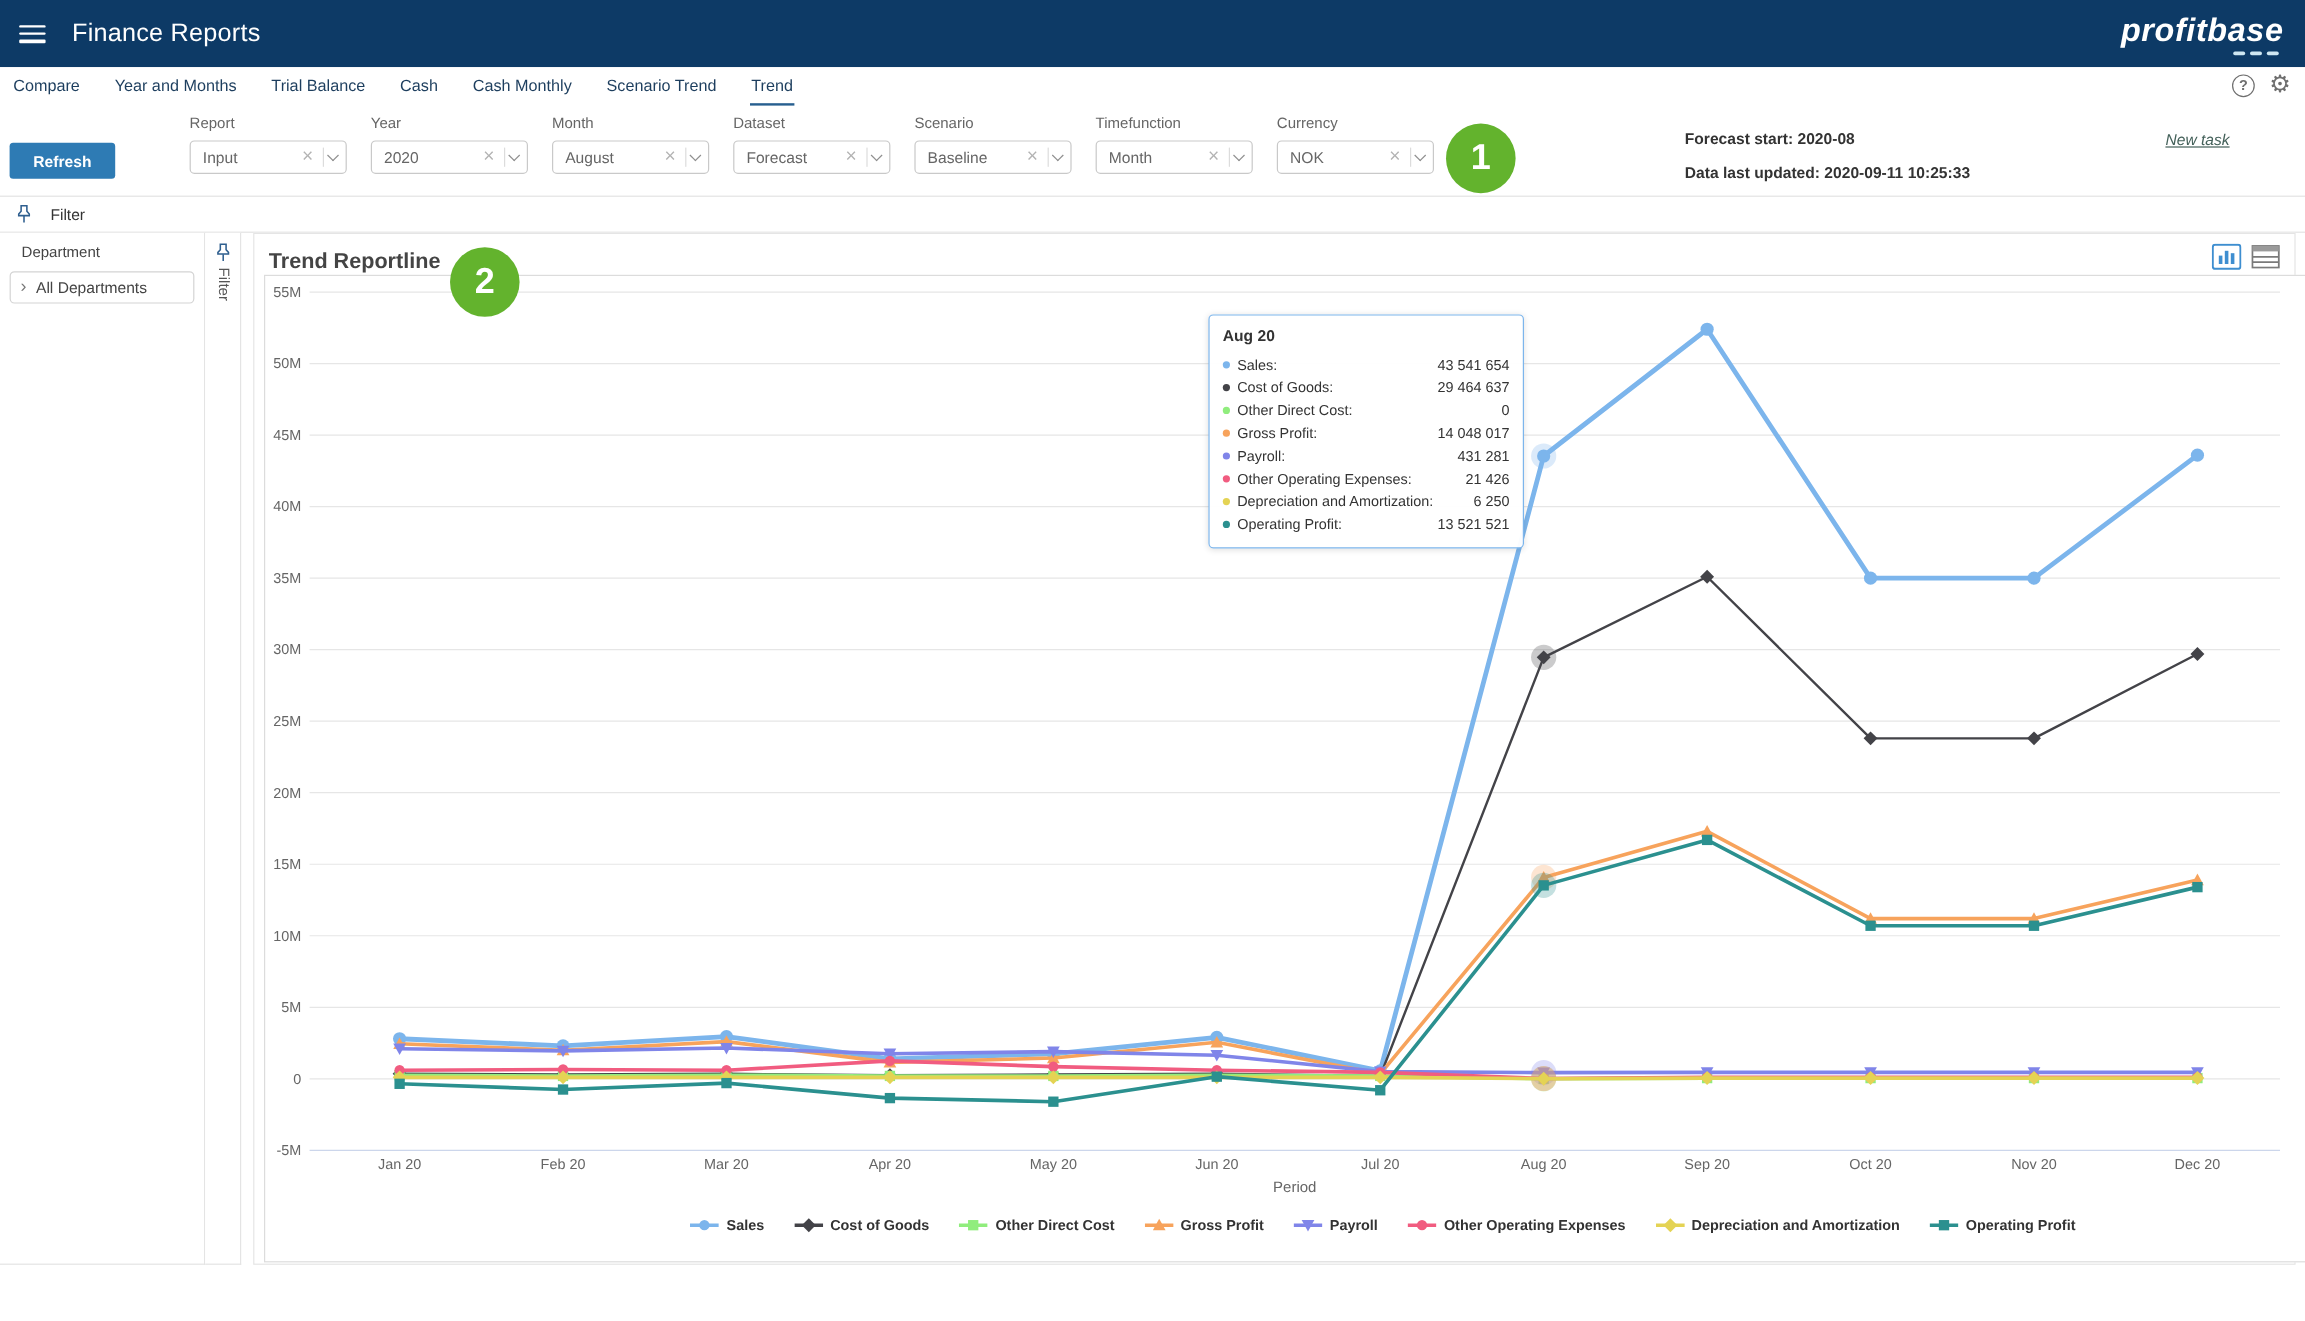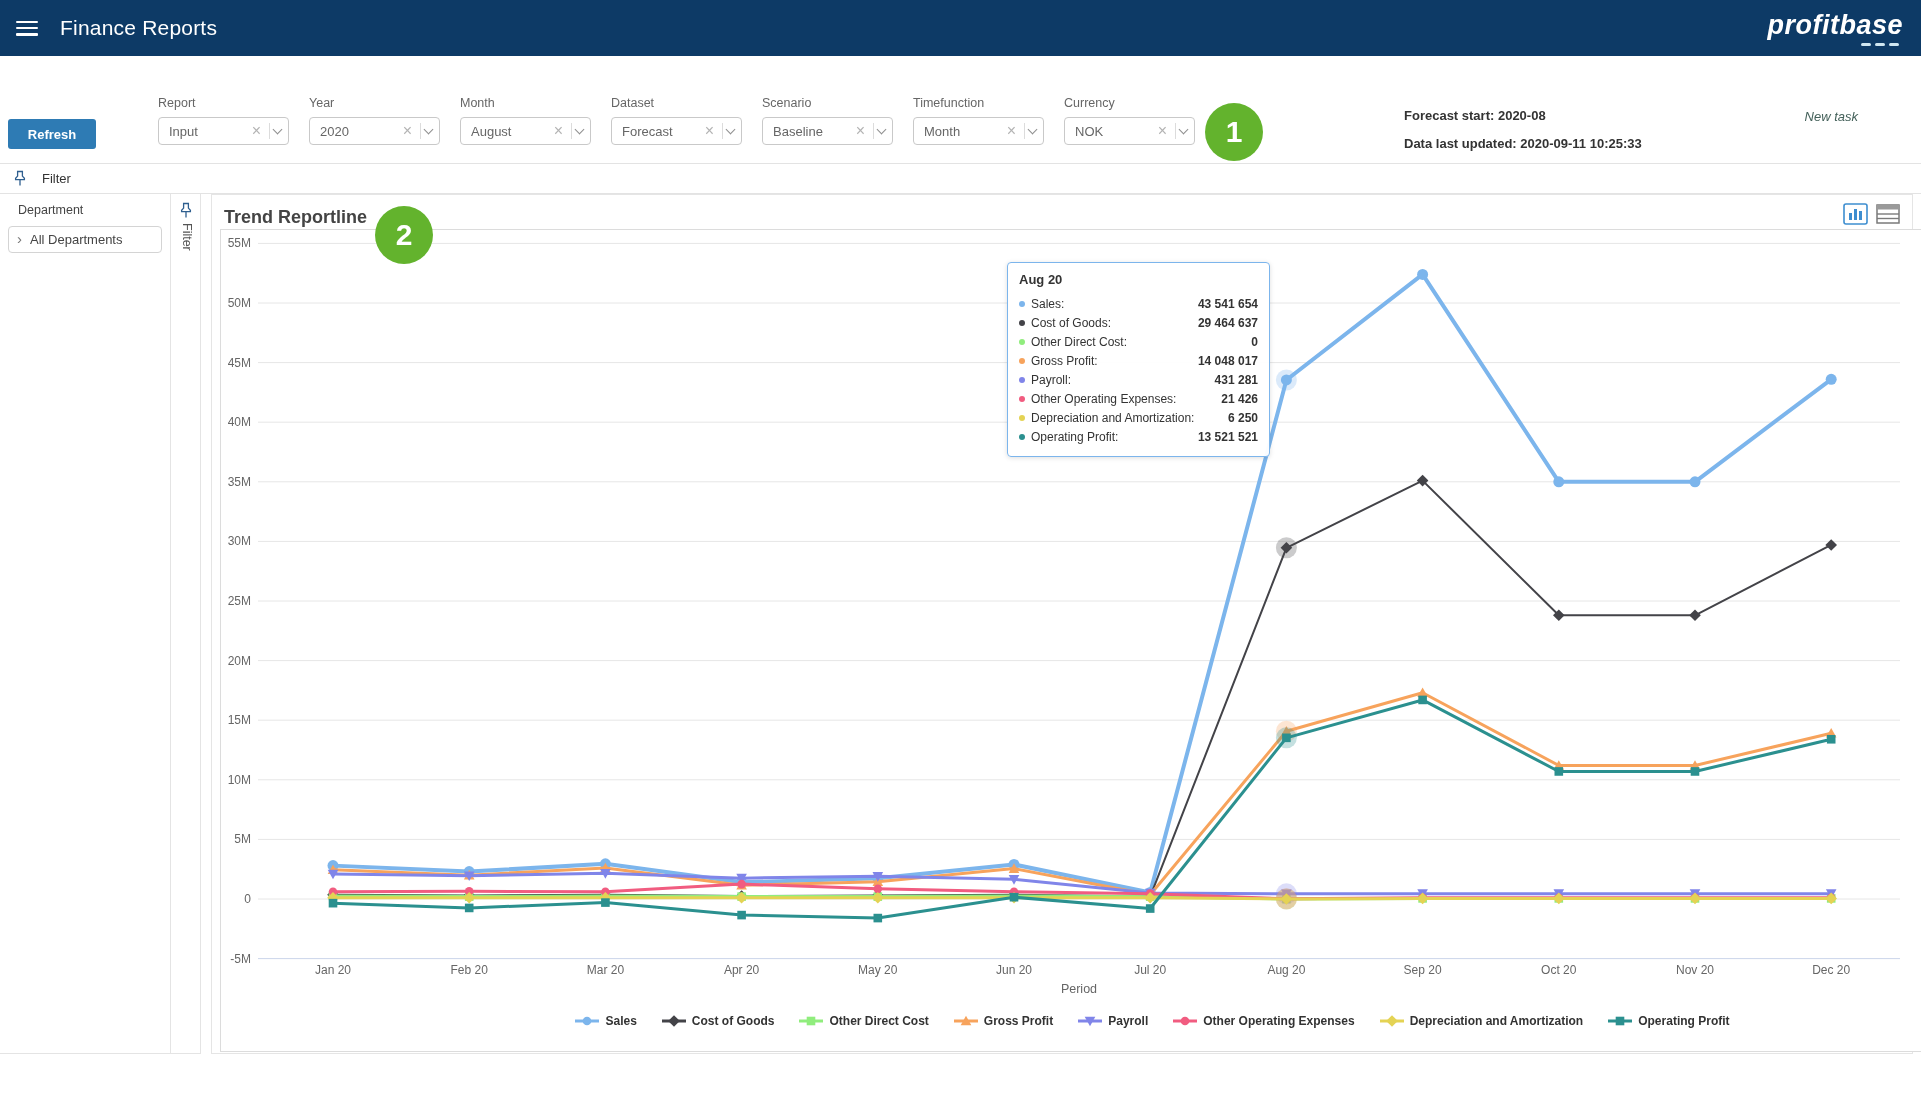--- a/index.html
+++ b/index.html
@@ -37,21 +37,21 @@
   .filterblock { width:131px; }
   .filterblock .flabel { font-size:12.5px; color:#666; margin-bottom:7px; }
   .combo { height:28px; border:1px solid #c9c9c9; border-radius:4px; background:#fff; display:flex; align-items:center; padding:0 7px 0 10px; cursor:pointer; }
   .combo .val { flex:1; font-size:13px; color:#666; white-space:nowrap; overflow:hidden; }
   .combo .clear { color:#b3b3b3; font-size:16px; line-height:16px; padding:0 4px; }
   .combo .sep { width:1px; height:16px; background:#dcdcdc; margin:0 4px; }
   .combo .cd { width:7px; height:7px; border-right:1.6px solid #8f8f8f; border-bottom:1.6px solid #8f8f8f; transform:rotate(45deg); margin-top:-3px; }
   .meta { position:absolute; left:1360px; top:20px; font-size:13px; font-weight:bold; color:#333; }
   .meta div { margin-bottom:13px;margin-left:44px; }
   .newtask { position:absolute; right:63px; top:21px; font-size:13px; font-style:italic; color:#44615a;
-             font-weight:500; cursor:pointer; }
+             text-decoration:underline; font-weight:500; cursor:pointer; }
   
   .filterrow { position:absolute; left:0; top:163px; width:1921px; height:31px; border-top:1px solid #e3e3e3;
                border-bottom:1px solid #e3e3e3; display:flex; align-items:center; background:#fff; cursor:pointer; }
   .filterrow svg { margin-left:12px; }
   .filterrow span { margin-left:14px; font-size:13px; color:#333; }
   
   .sidepanel { position:absolute; left:0; top:194px; width:171px; height:860px; border-right:1px solid #e4e4e4;
                border-bottom:1px solid #e4e4e4; background:#fff; }
   .side-title { font-size:12.5px; color:#444; margin:9px 0 0 18px; }
   .side-item { margin:9px 8px 0 8px; height:27px; border:1px solid #d4d4d4; border-radius:4px; display:flex;
@@ -72,21 +72,21 @@
   .legend { position:absolute; left:0; top:784px; width:100%; display:flex; justify-content:center; gap:25px; align-items:center; }
   .legend .litem { display:flex; align-items:center; gap:6px; font-size:12px; font-weight:bold; color:#333; cursor:pointer; }
   
   .tooltip { position:absolute; left:786px; top:32px; width:263px; background:rgba(255,255,255,.96);
              border:1px solid #7cb5ec; border-radius:4px; box-shadow:0 1px 5px rgba(0,0,0,.13);
              padding:9px 11px 10px 11px; z-index:5; }
   .tt-title { font-size:13px; font-weight:bold; color:#333; margin-bottom:7px; }
   .tt-row { display:flex; align-items:center; height:19px; font-size:12px; color:#333; }
   .tt-row .dot { width:6px; height:6px; border-radius:50%; margin-right:6px; flex:0 0 6px; }
   .tt-row .lab { flex:1; white-space:nowrap; }
-  .tt-row .num { font-weight:bold; text-align:center; white-space:nowrap; }
+  .tt-row .num { font-weight:normal; text-align:center; white-space:nowrap; }
   
   .badge { position:absolute; width:58px; height:58px; border-radius:50%; background:#63b32d; color:#fff;
            font-size:30px; font-weight:bold; display:flex; align-items:center; justify-content:center; z-index:9; }
   .badge1 { left:1205px; top:103px; }
   .badge2 { left:375px; top:206px; }
 </style>
 </head>
 <body>
 
 <div class="page">
@@ -101,20 +101,35 @@
     <div class="logo">
       <span class="logo-text">profitbase</span>
       <span class="logo-dashes">
           <i></i>
           <i></i>
           <i></i>
         </span>
     </div>
   </header>
 
+  <nav class="tabbar">
+    <div class="tabs" id="tabs">
+        <div class="tab">Compare</div>
+        <div class="tab">Year and Months</div>
+        <div class="tab">Trial Balance</div>
+        <div class="tab">Cash</div>
+        <div class="tab">Cash Monthly</div>
+        <div class="tab">Scenario Trend</div>
+        <div class="tab active">Trend</div>
+      </div>
+    <div class="tab-icons">
+      <span class="help-ic">?</span>
+      <span class="gear-ic">⚙</span>
+    </div>
+  </nav>
 
   <section class="controls">
     <button class="refresh">Refresh</button>
     <div class="filters" id="filters">
         <div class="filterblock">
           <div class="flabel">Report</div>
           <div class="combo">
             <span class="val">Input</span>
             <span class="clear">×</span>
             <span class="sep"></span>

